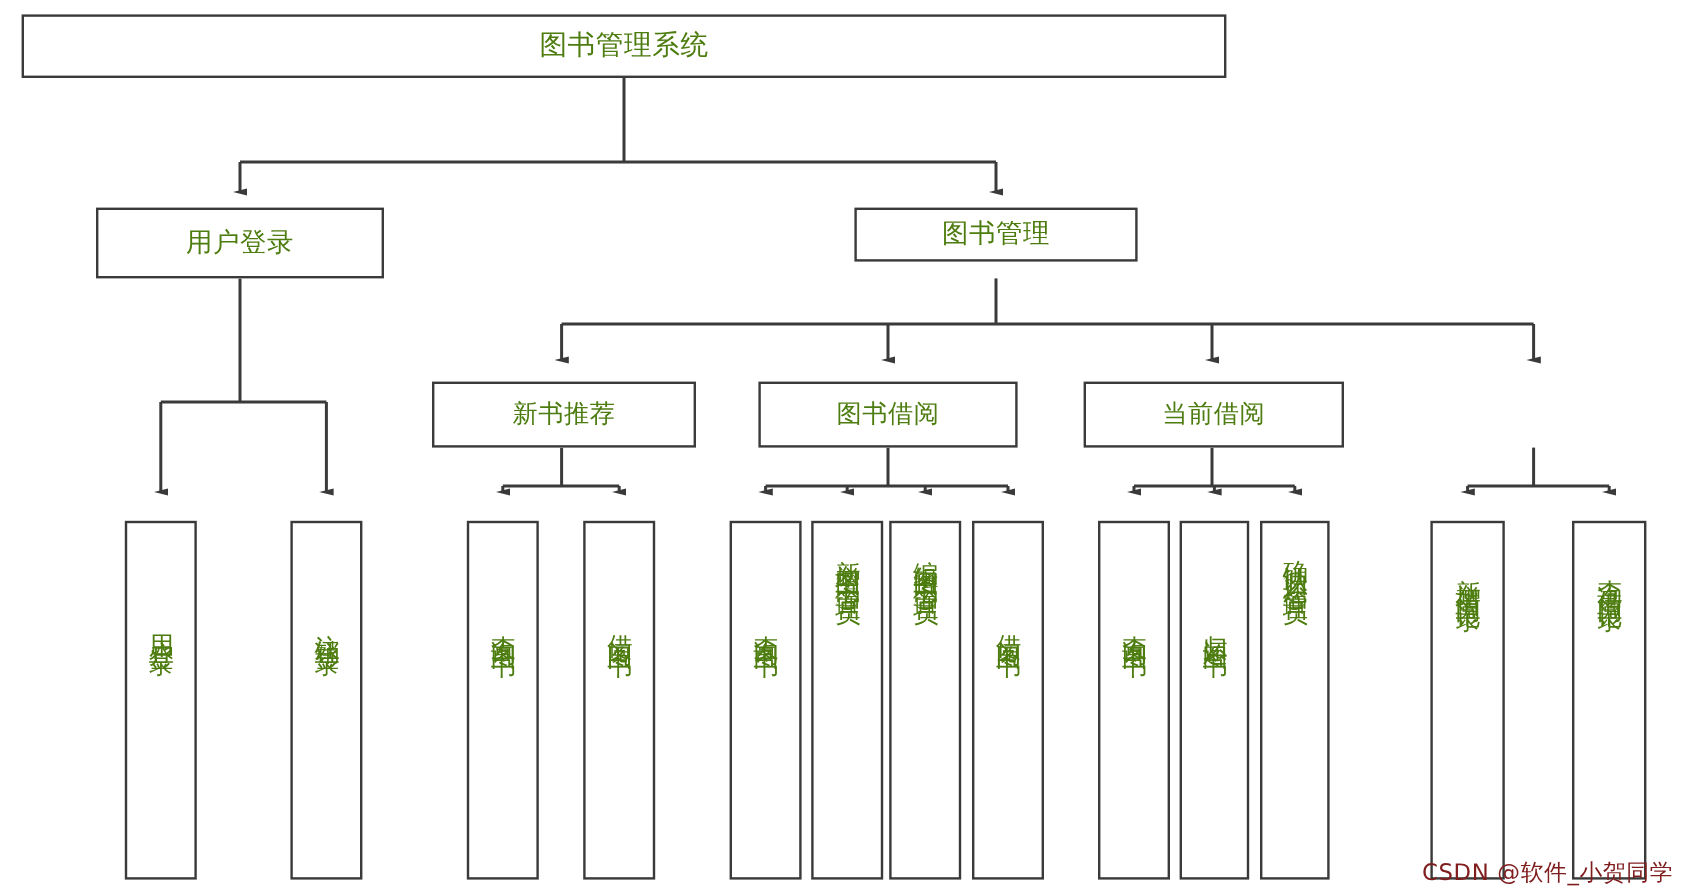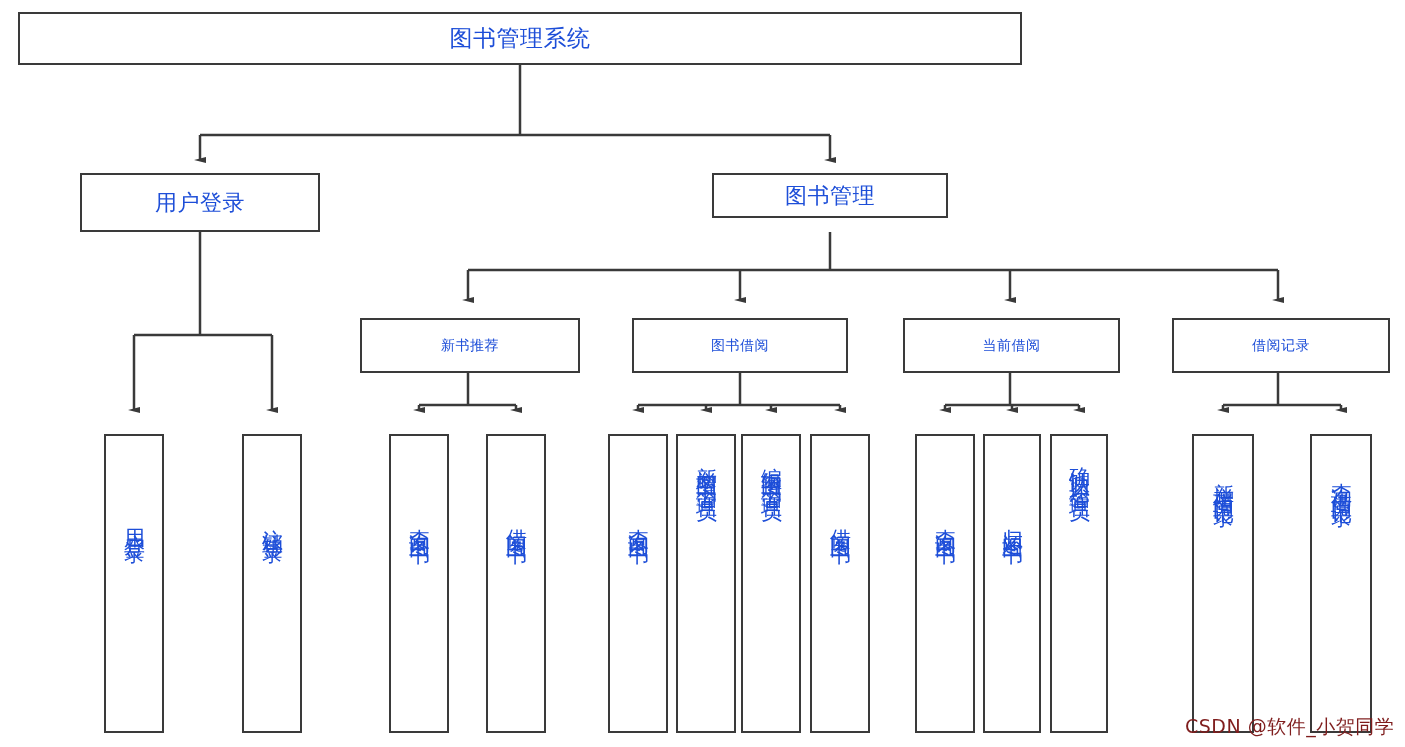--- a/index.html
+++ b/index.html
@@ -26,31 +26,31 @@
     pointer-events: none;
   }
   .node {
     position: absolute;
     box-sizing: border-box;
     border: 2px solid #3a3a3a;
     background: #ffffff;
     display: flex;
     align-items: center;
     justify-content: center;
-    color: #1d4ed8;
+    color: #4d7c0f;
   }
   .node .label {
     display: block;
     text-align: center;
     line-height: 1.18;
     letter-spacing: 0.5px;
   }
   .node-root .label { font-size: 23px; }
   .node-l1 .label { font-size: 22px; }
-  .node-l2 .label { font-size: 14px; }
+  .node-l2 .label { font-size: 21px; }
 
   .node-leaf {
     align-items: flex-start;
     justify-content: center;
     padding-top: 6px;
   }
   .node-leaf .label {
     font-size: 21px;
     writing-mode: vertical-rl;
     text-orientation: upright;
@@ -142,23 +142,20 @@
 
   <div class="node node-l2" style="left:360px; top:318px; width:220px; height:55px;">
     <span class="label">新书推荐</span>
   </div>
   <div class="node node-l2" style="left:903px; top:318px; width:217px; height:55px;">
     <span class="label">当前借阅</span>
   </div>
   <div class="node node-l2" style="left:632px; top:318px; width:216px; height:55px;">
     <span class="label">图书借阅</span>
   </div>
-  <div class="node node-l2" style="left:1172px; top:318px; width:218px; height:55px;">
-    <span class="label">借阅记录</span>
-  </div>
 
   <div class="node node-leaf mid" style="left:104px; top:434px; width:60px; height:299px;">
     <span class="label">用户登录</span>
   </div>
   <div class="node node-leaf mid" style="left:242px; top:434px; width:60px; height:299px;">
     <span class="label">注销登录</span>
   </div>
 
   <div class="node node-leaf mid" style="left:389px; top:434px; width:60px; height:299px;">
     <span class="label">查询图书</span>

